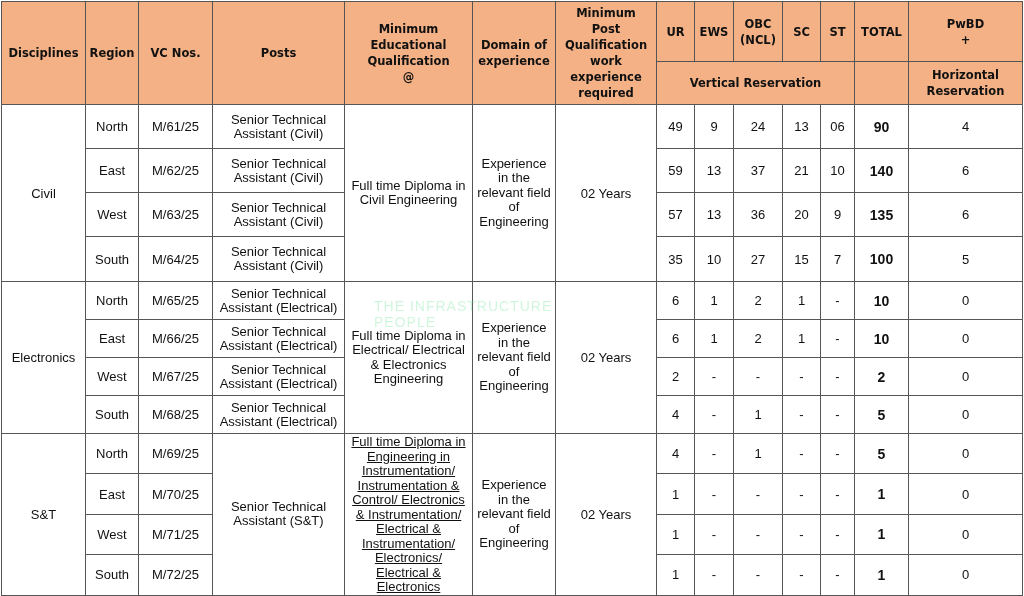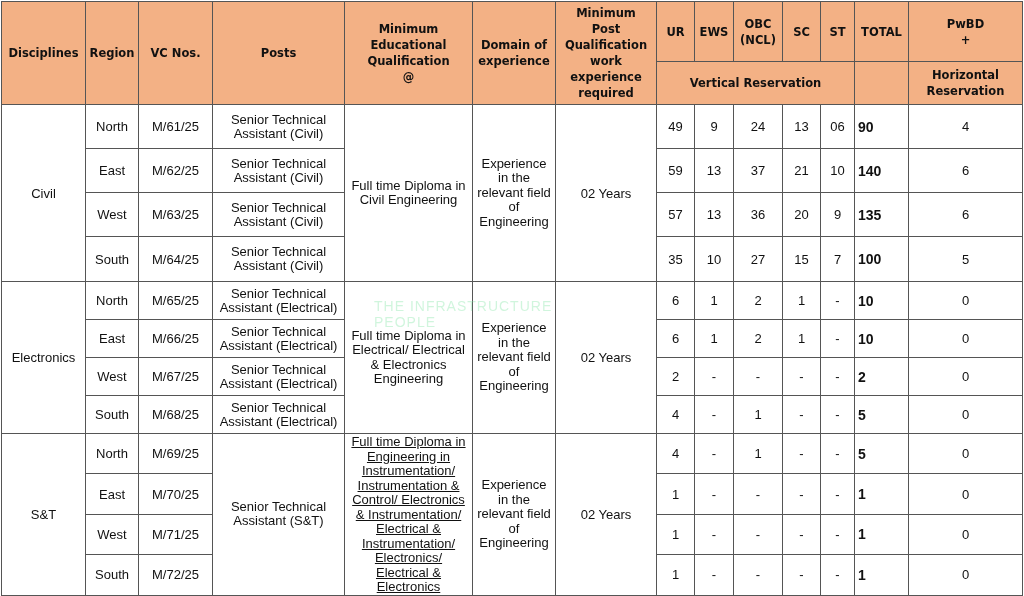--- a/index.html
+++ b/index.html
@@ -2,21 +2,21 @@
 <html><head>
 <meta charset="utf-8">
 <style>
   html,body{margin:0;padding:0;background:#ffffff;}
   body{width:1024px;height:596px;overflow:hidden;position:relative;font-family:"Liberation Sans",sans-serif;}
   table{position:absolute;left:1px;top:1px;border-collapse:collapse;table-layout:fixed;width:1021px;}
   td,th{border:1px solid #555;padding:0 3px;font-size:13px;color:#111;vertical-align:middle;}
   th{background:#f3b185;font-weight:bold;font-size:12.5px;text-align:center;line-height:16px;font-family:"DejaVu Sans",sans-serif;font-size:11.5px;}
   td.c{text-align:center;}
   td.l{text-align:center;}
-  td.b{font-weight:bold;font-size:14px;}
+  td.b{font-weight:bold;font-size:14px;text-align:center;}
   td.post{line-height:14px;}
   td.qual{line-height:14.5px;vertical-align:middle;}
   td.qual-top{vertical-align:top;line-height:14.5px;padding-top:1px;text-decoration:underline;}
   td.dom{line-height:14.5px;}
   .wm{position:absolute;left:372px;top:258px;width:220px;height:56px;pointer-events:none;opacity:0.35;}
   .wm .word{position:absolute;left:0;top:0;font-family:"Liberation Sans",sans-serif;font-weight:bold;font-style:italic;font-size:44px;color:#2fd36a;letter-spacing:6px;}
   .wm .tag{position:absolute;left:2px;top:40px;font-size:14px;color:#7be39f;letter-spacing:1px;}
 </style>
 </head>
 <body>

